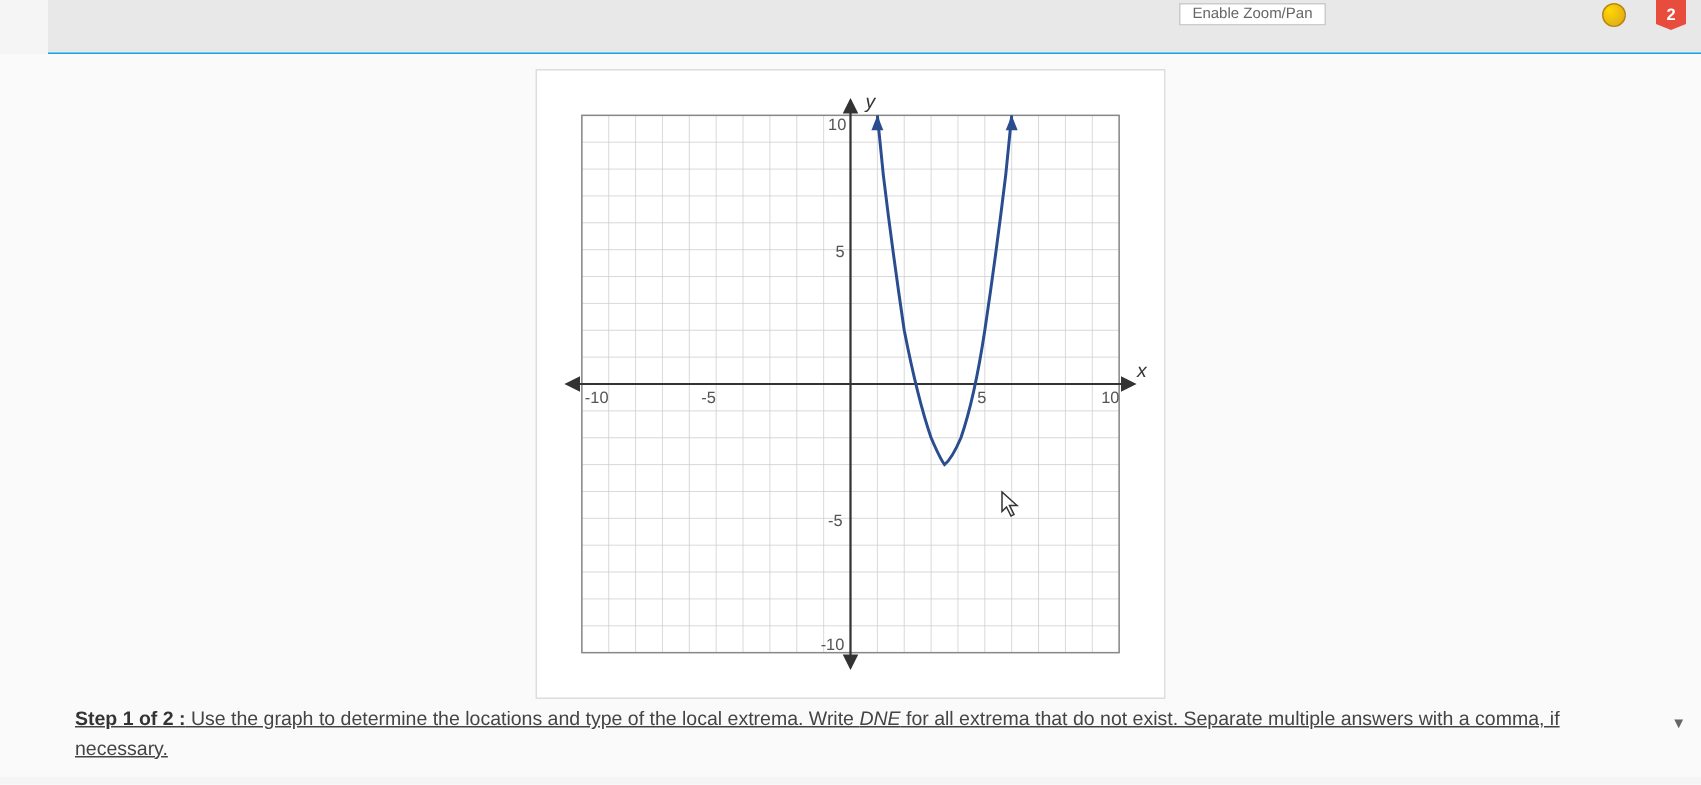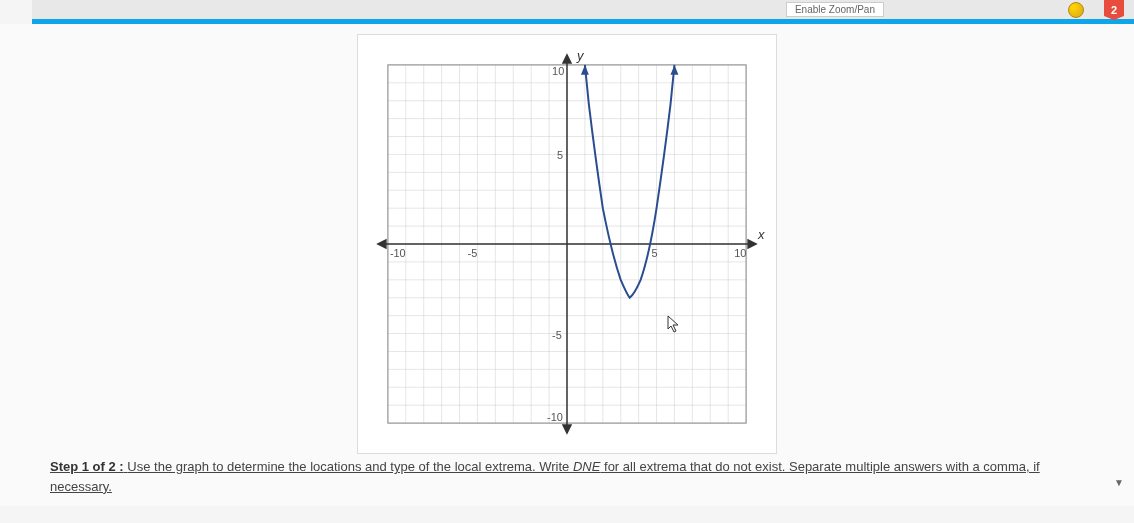--- a/index.html
+++ b/index.html
@@ -5,23 +5,23 @@
     * { margin: 0; padding: 0; box-sizing: border-box; }
     body {
       font-family: Arial, sans-serif;
       background: #f5f5f5;
       width: 1134px;
       height: 523px;
       position: relative;
       overflow: hidden;
     }
     .top-bar {
-      height: 24px;
+      height: 36px;
       background: #e8e8e8;
-      border-bottom: 5px solid #0ea5e9;
+      border-bottom: 1px solid #0ea5e9;
       position: relative;
       margin-left: 32px;
     }
     .top-button {
       position: absolute;
       right: 250px;
       top: 2px;
       font-size: 10px;
       color: #666;
       border: 1px solid #ccc;

